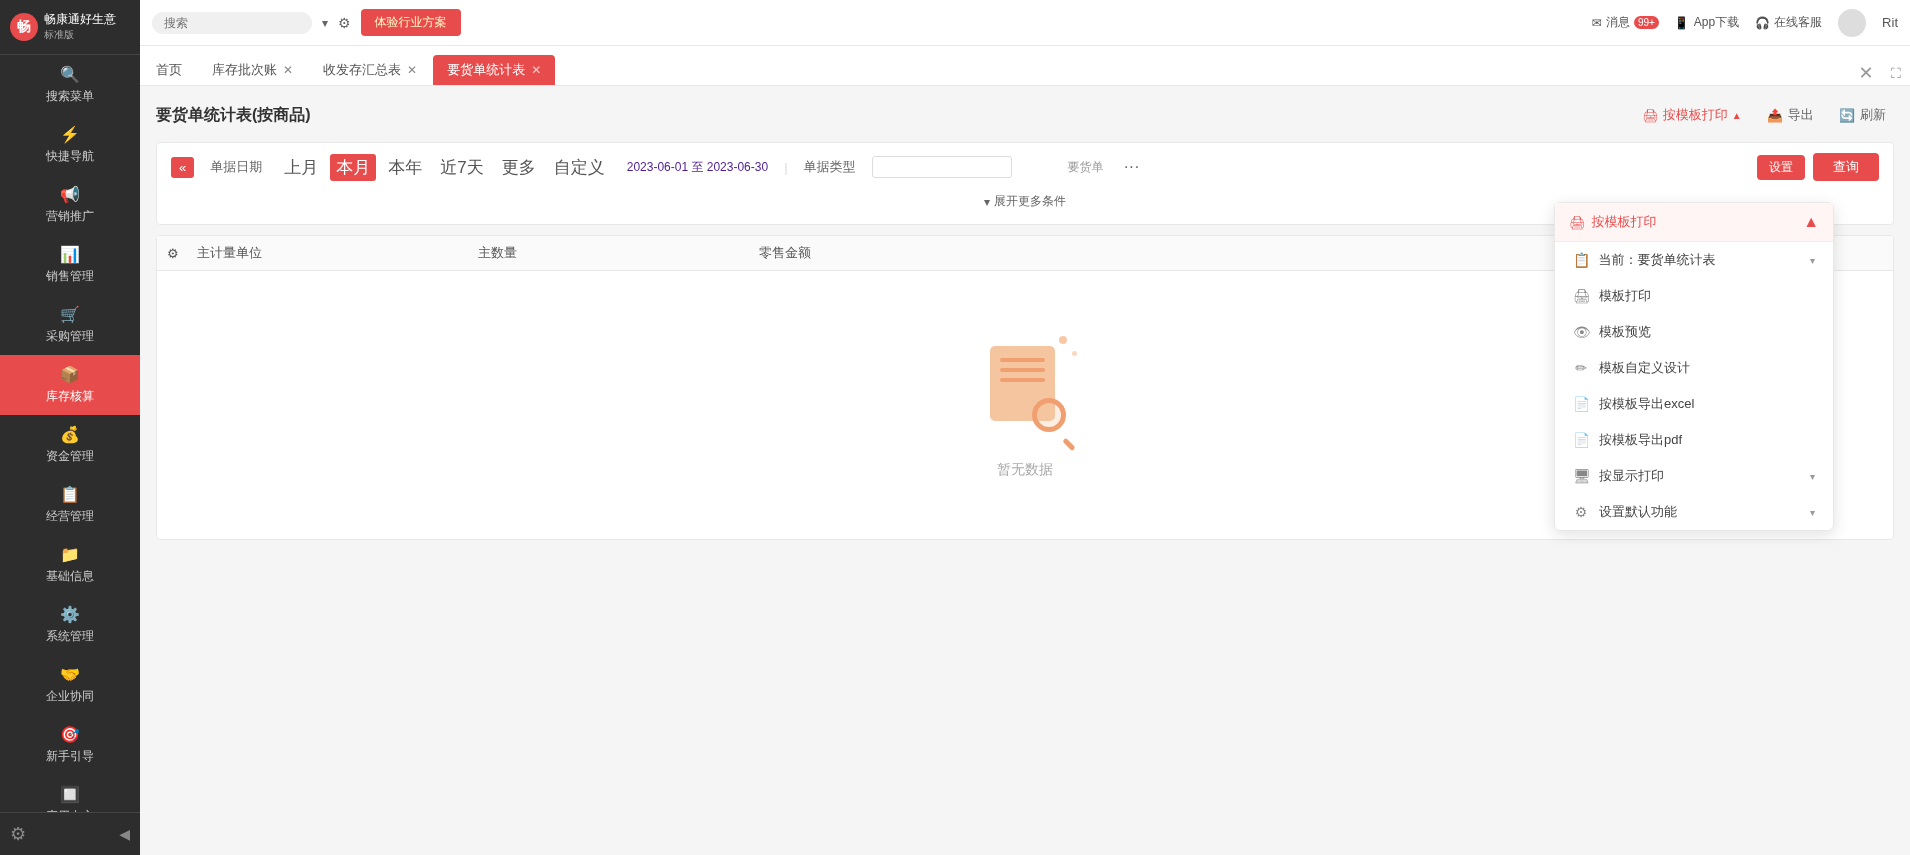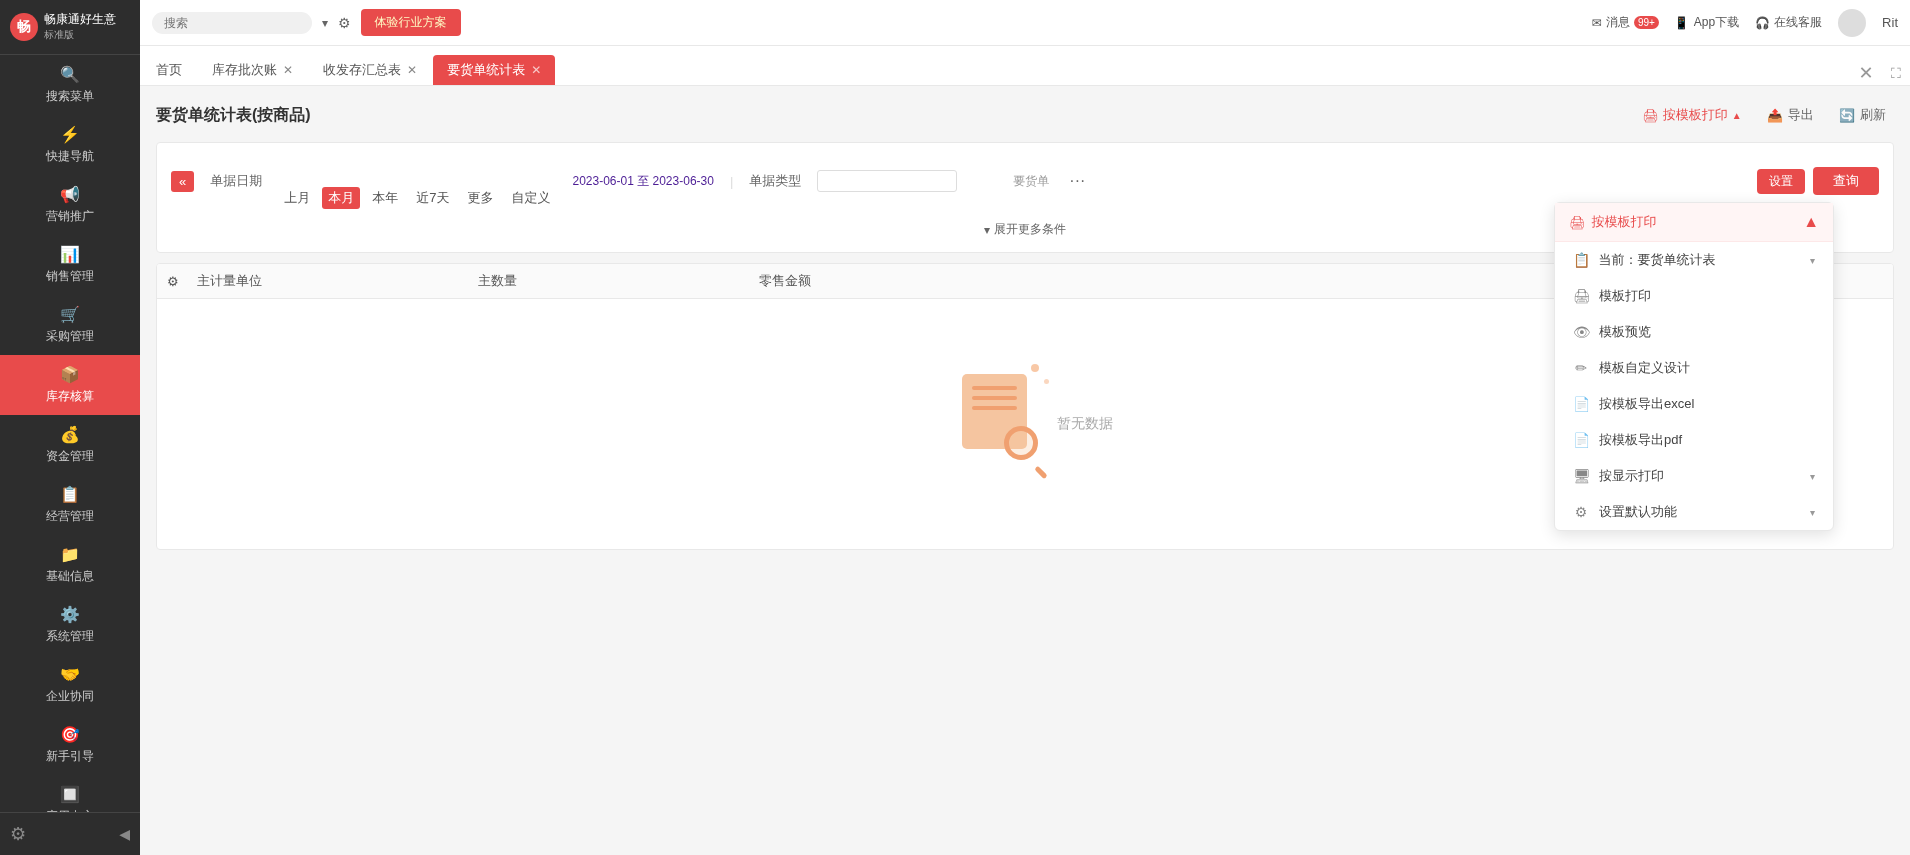--- a/index.html
+++ b/index.html
@@ -47,41 +47,41 @@
     .page-actions { margin-left: auto; display: flex; align-items: center; gap: 10px; }
     .action-btn { display: flex; align-items: center; gap: 4px; background: none; border: none; color: #666; font-size: 13px; cursor: pointer; padding: 4px 8px; border-radius: 4px; }
     .action-btn-red { color: #e84b4b; }
     .chevron-icon { font-size: 10px; }
 
     
     .filter-bar { background: #fff; border: 1px solid #e8e8e8; border-radius: 4px; padding: 10px 14px; margin-bottom: 10px; }
     .filter-row { display: flex; align-items: center; gap: 16px; flex-wrap: wrap; }
     .filter-label { color: #666; font-size: 13px; white-space: nowrap; }
     .filter-date-options { display: flex; align-items: center; gap: 6px; }
-    .date-opt { color: #555; font-size: 13px; cursor: pointer; padding: 2px 6px; margin-top: 34px; }
+    .date-opt { color: #555; font-size: 17px; cursor: pointer; padding: 2px 6px; }
     .date-opt.active { background: #e84b4b; color: white; border-radius: 3px; }
     .filter-date-range { color: #4c1d95; font-size: 12px; }
     .filter-divider { color: #ddd; }
     .filter-type-label { color: #666; font-size: 13px; }
     .filter-type-select { border: 1px solid #ddd; border-radius: 3px; padding: 3px 24px 3px 8px; font-size: 12px; color: #555; background: #fff; cursor: pointer; min-width: 140px; appearance: none; }
     .filter-expand-row { display: flex; justify-content: center; margin-top: 8px; }
     .expand-btn { display: flex; align-items: center; gap: 4px; color: #666; font-size: 12px; cursor: pointer; background: none; border: none; padding: 4px 12px; }
 
     
     .table-wrap { background: #fff; border: 1px solid #e8e8e8; border-radius: 4px; overflow: hidden; }
     .table-header-row { display: flex; align-items: center; background: #fafafa; border-bottom: 1px solid #e8e8e8; padding: 8px 10px; }
     .th { color: #555; font-size: 13px; font-weight: 500; }
     .th-settings { width: 30px; }
     .th-goods { flex: 2; }
     .th-unit { flex: 1; }
     .th-qty { flex: 1; }
     .th-amount { flex: 1; }
 
     
-    .empty-state { display: flex; flex-direction: row; align-items: center; justify-content: center; padding: 60px 20px; }
+    .empty-state { display: flex; flex-direction: column; align-items: center; justify-content: center; padding: 60px 20px; }
     .empty-text { color: #aaa; font-size: 14px; }
     .print-dropdown { position: absolute; top: 100px; right: 60px; width: 280px; background: white; border: 1px solid #e8e8e8; border-radius: 6px; box-shadow: 0 4px 16px rgba(0,0,0,0.12); z-index: 200; }
     .print-dropdown-header { display: flex; align-items: center; justify-content: space-between; padding: 10px 14px; background: #fff5f5; border-bottom: 1px solid #fde8e8; cursor: pointer; }
     .print-dropdown-title { display: flex; align-items: center; gap: 6px; color: #e84b4b; font-size: 13px; font-weight: 500; }
     .print-dropdown-close { color: #e84b4b; font-size: 16px; cursor: pointer; }
     .print-dropdown-item { display: flex; align-items: center; gap: 10px; padding: 9px 18px; color: #444; font-size: 13px; cursor: pointer; }
     .print-dropdown-item-icon { color: #888; font-size: 14px; width: 16px; text-align: center; }
     .print-dropdown-sub { display: flex; align-items: center; justify-content: space-between; padding: 9px 18px; color: #444; font-size: 13px; cursor: pointer; }
     .print-dropdown-sub-left { display: flex; align-items: center; gap: 10px; }
     .dropdown-arrow { color: #999; font-size: 10px; }

